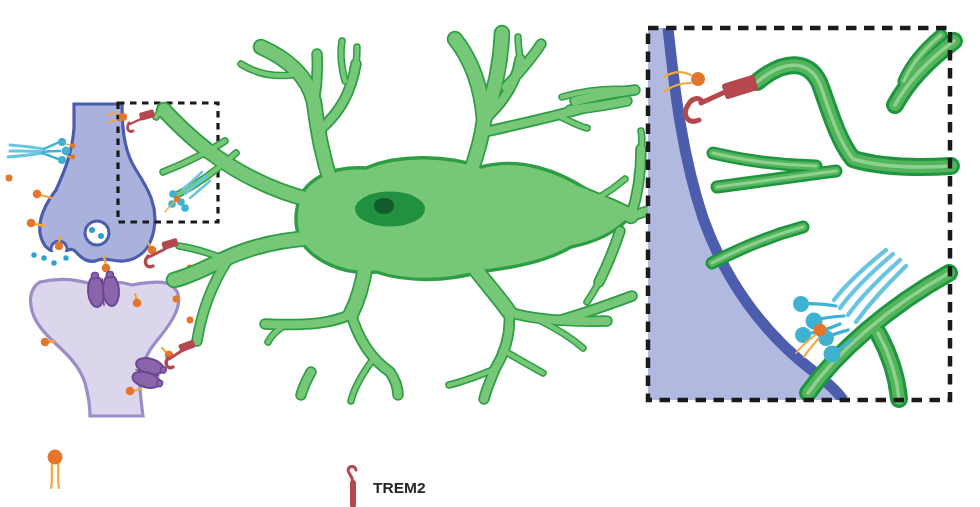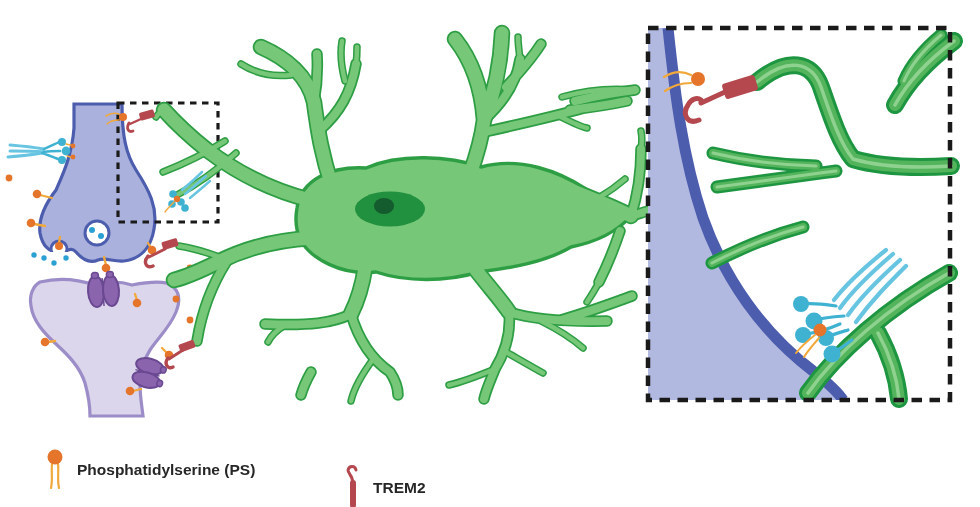--- a/index.html
+++ b/index.html
@@ -259,21 +259,20 @@
     <rect class="dash" stroke-width="4.5" stroke-dasharray="10.5,7.5" x="648" y="28" width="302" height="372"></rect>
   </g>
 </svg>
 
 <div id="legend">
   <div class="leg-item" style="left:44px;top:0;">
     <svg width="22" height="44" viewBox="0 0 22 44">
       <path class="pstail" stroke-width="2.2" d="M8,16 C7,24 9,31 7,40 M14,16 C15,24 13,31 15,40"></path>
       <circle class="psball" cx="11" cy="9" r="7.5"></circle>
     </svg>
-    <span class="leg-label">Phosphatidylserine (PS)</span>
   </div>
   <div class="leg-item" style="left:344px;top:18px;">
     <svg width="18" height="48" viewBox="0 0 18 48">
       <path class="trem" stroke-width="2.5" d="M9,46 L9,41"></path>
       <path class="trem" stroke-width="6" d="M9,41 L9,19"></path>
       <path class="trem" stroke-width="3" d="M9,20 C9,11 4,10 4,6 C5,1.5 11,1 12,6"></path>
     </svg>
     <span class="leg-label">TREM2</span>
   </div>
 </div>

